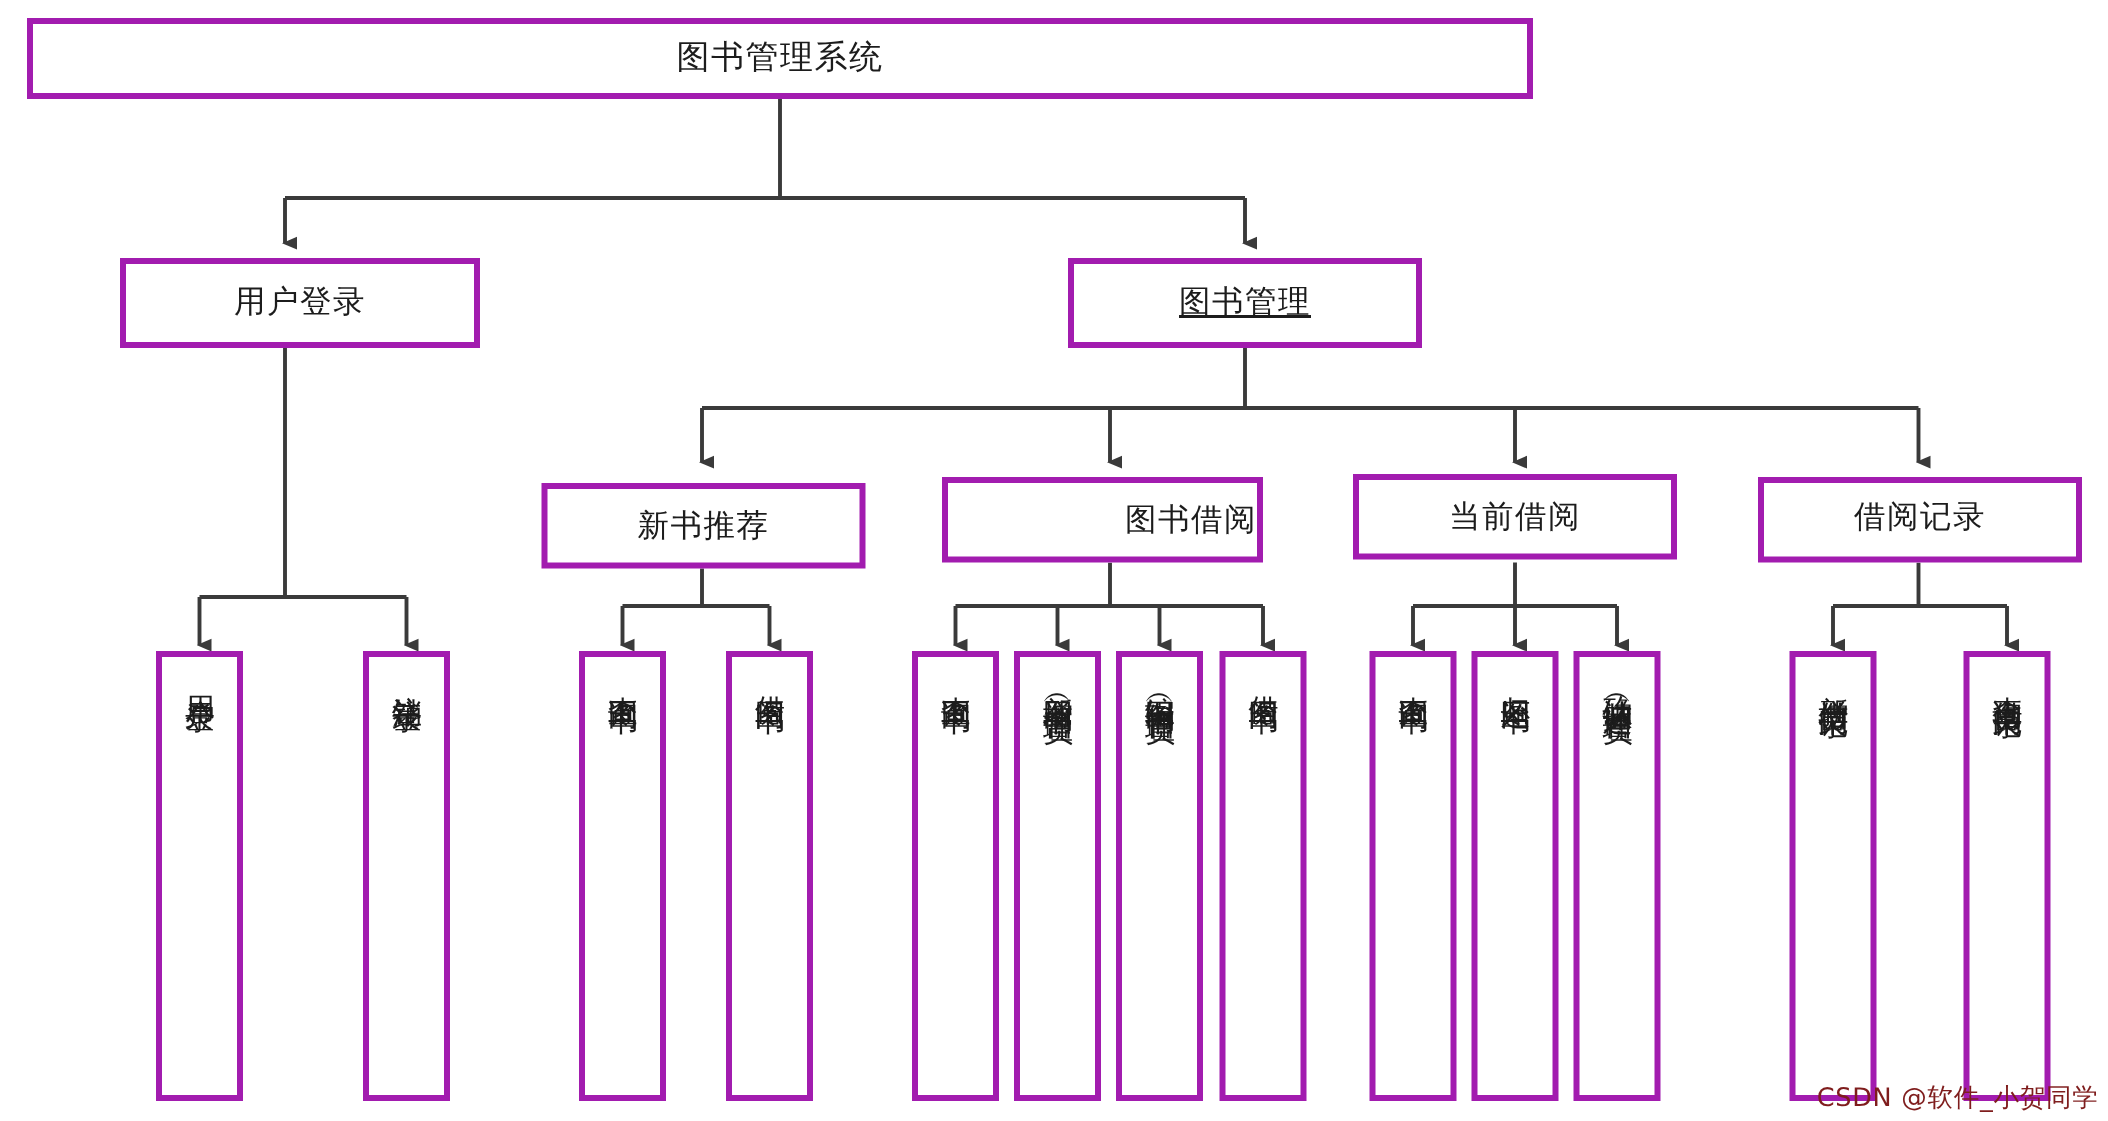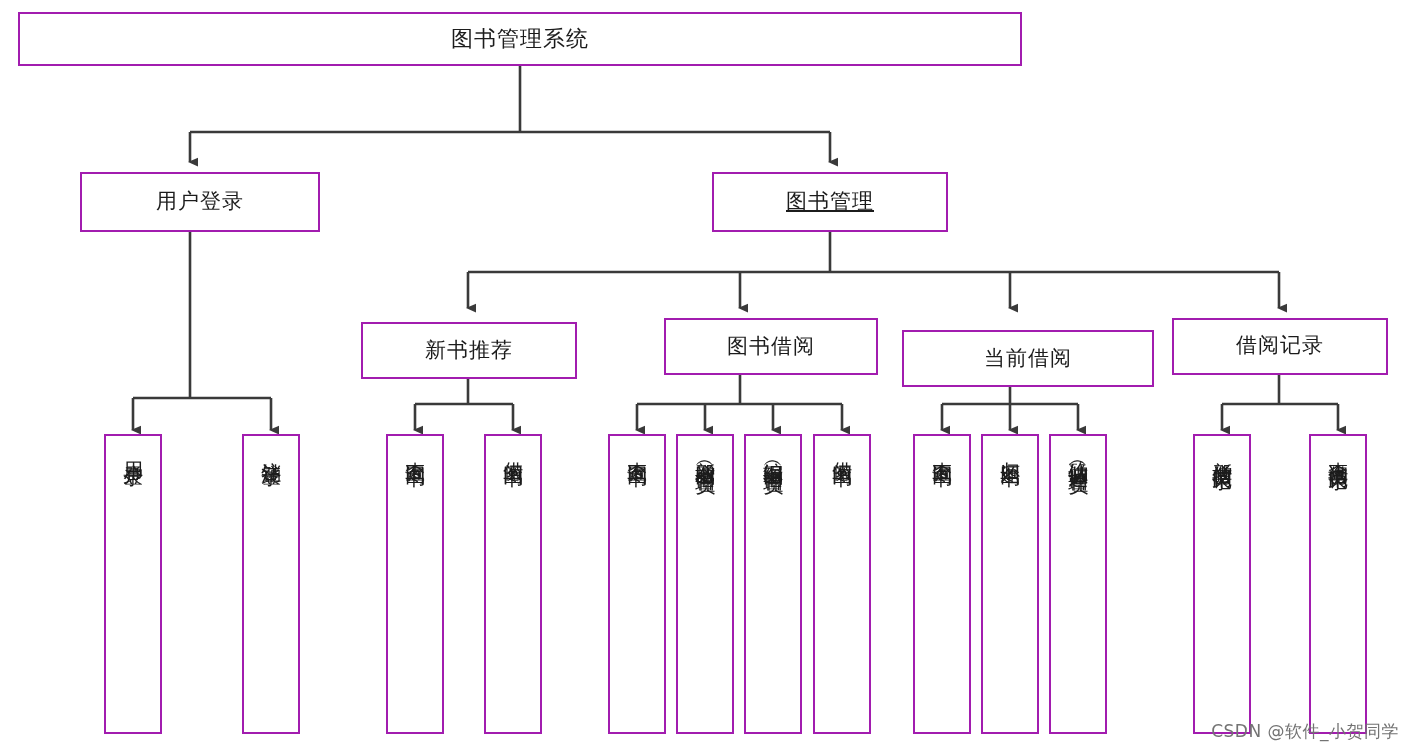--- a/index.html
+++ b/index.html
@@ -22,21 +22,21 @@
     position: absolute;
     left: 0;
     top: 0;
     width: 1405px;
     height: 747px;
     pointer-events: none;
   }
   .node {
     position: absolute;
     box-sizing: border-box;
-    border: 2px solid #a21caf;
+    border: 4px solid #a21caf;
     background: #ffffff;
     display: flex;
     align-items: center;
     justify-content: center;
     color: #1c1c1c;
   }
   .node.horiz {
     font-size: 21px;
     letter-spacing: 1px;
     line-height: 1.2;
@@ -56,21 +56,21 @@
     line-height: 1.18;
     letter-spacing: 2px;
     white-space: nowrap;
     color: #1c1c1c;
   }
   .watermark {
     position: absolute;
     right: 6px;
     bottom: 4px;
     font-size: 17px;
-    color: #737373;
+    color: #7f1d1d;
     letter-spacing: 0.5px;
     font-family: "DejaVu Sans", "Liberation Sans", sans-serif;
     white-space: nowrap;
   }
 </style>
 </head>
 <body>
 
 <div id="canvas">
 
@@ -133,25 +133,25 @@
   </div>
 
   <div class="node horiz" style="left:712px; top:172px; width:236px; height:60px;text-decoration:underline;">
     <span>图书管理</span>
   </div>
 
   <div class="node horiz" style="left:361px; top:322px; width:216px; height:57px;">
     <span>新书推荐</span>
   </div>
 
-  <div class="node horiz" style="left:664px; top:318px; width:214px; height:57px;">
+  <div class="node horiz" style="left:628px; top:318px; width:214px; height:57px;justify-content:flex-end;">
     <span>图书借阅</span>
   </div>
 
-  <div class="node horiz" style="left:902px; top:330px; width:252px; height:57px;justify-content:center;">
+  <div class="node horiz" style="left:902px; top:316px; width:216px; height:57px;justify-content:center;">
     <span>当前借阅</span>
   </div>
 
   <div class="node horiz" style="left:1172px; top:318px; width:216px; height:57px;font-family:Liberation Mono, monospace;">
     <span>借阅记录</span>
   </div>
 
   <div class="node vert" style="left:104px; top:434px; width:58px; height:300px;">
     <span class="vlabel">用户登录</span>
   </div>

